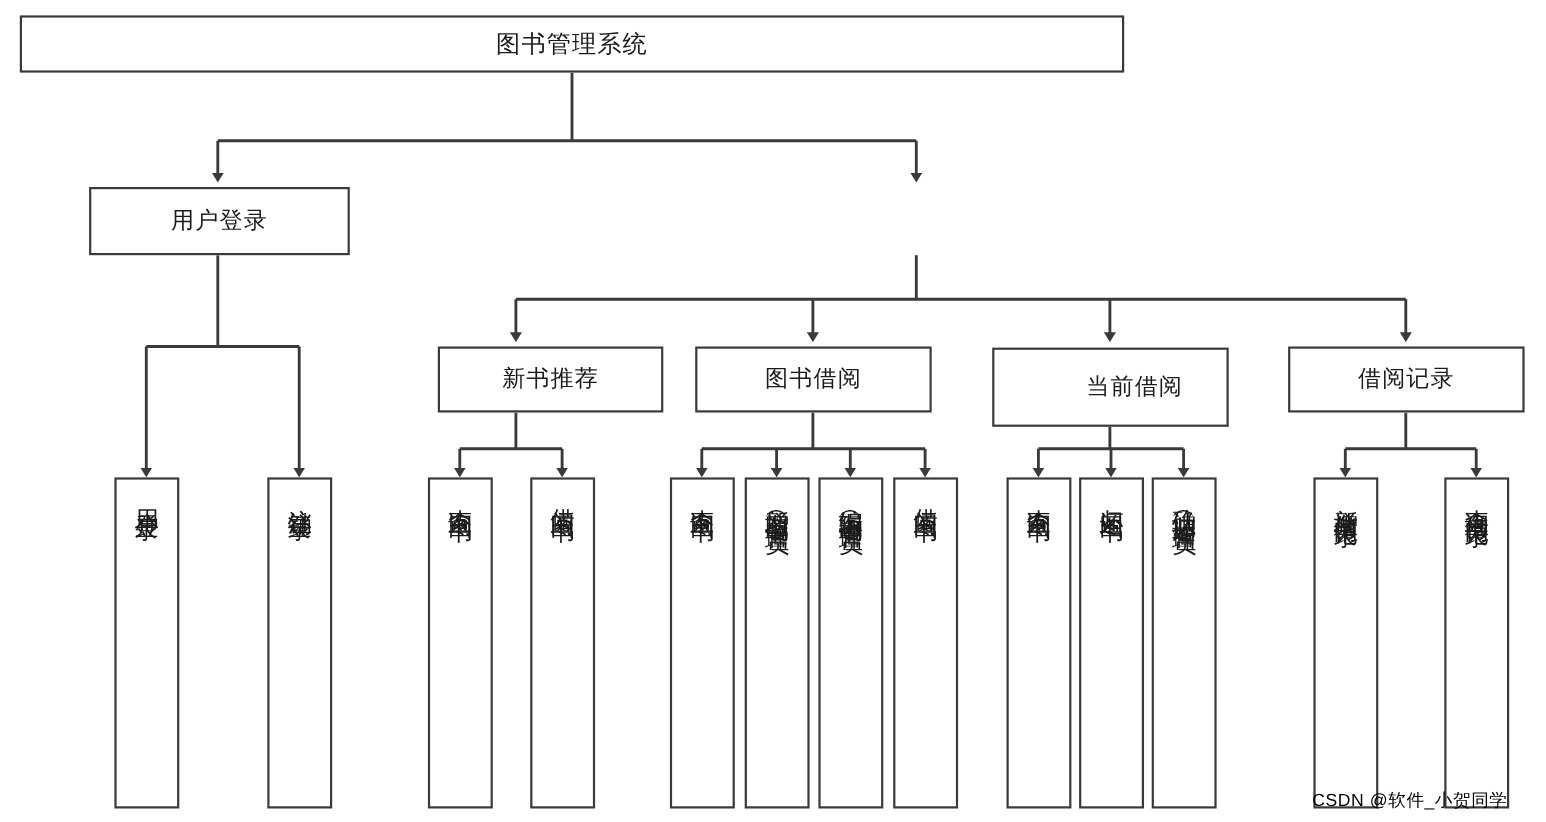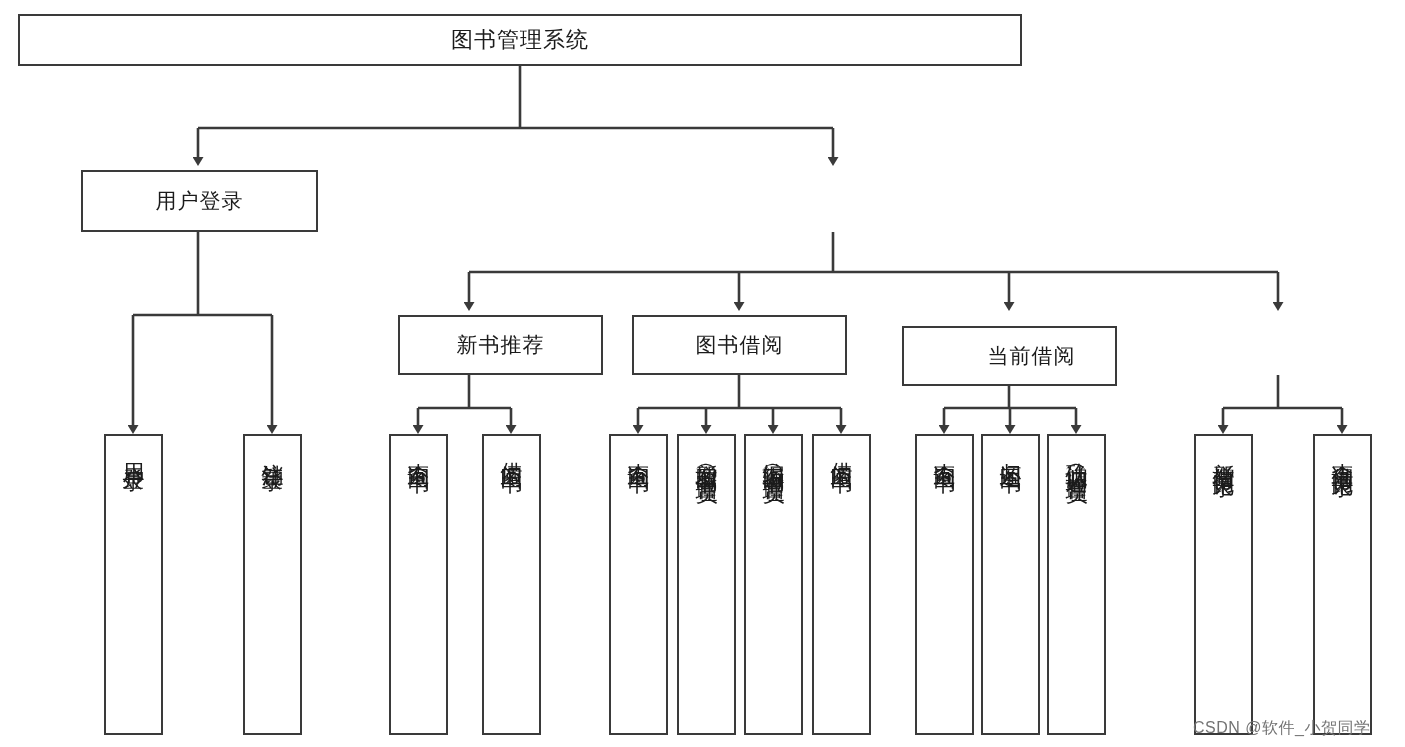--- a/index.html
+++ b/index.html
@@ -56,21 +56,21 @@
     writing-mode: vertical-rl;
     text-orientation: upright;
     font-size: 22px;
     letter-spacing: 3px;
     white-space: nowrap;
     line-height: 1;
   }
   .watermark {
     position: absolute;
     font-size: 16px;
-    color: #737373;
+    color: #000000;
     white-space: nowrap;
     letter-spacing: 0.5px;
   }
 </style>
 </head>
 <body>
 
 <div id="canvas">
 
   <svg class="wires" viewBox="0 0 1405 747" xmlns="http://www.w3.org/2000/svg">
@@ -130,22 +130,25 @@
   <div class="node h" style="left:81px; top:170px; width:237px; height:62px;">
     <span class="label">用户登录</span>
   </div>
 
   <div class="node h" style="left:362px; top:315px; width:205px; height:60px;margin-left:36px;">
     <span class="label">新书推荐</span>
   </div>
   <div class="node h" style="left:632px; top:315px; width:215px; height:60px;justify-content:center;">
     <span class="label">图书借阅</span>
   </div>
-  <div class="node h" style="left:902px; top:326px; width:215px; height:60px;padding-left:44px;">
+  <div class="node h" style="left:902px; top:316px; width:215px; height:72px;padding-left:44px;">
     <span class="label">当前借阅</span>
+  </div>
+  <div class="node h" style="left:1171px; top:315px; width:215px; height:60px;">
+    <span class="label">借阅记录</span>
   </div>
 
   <div class="node v" style="left:104px; top:434px; width:59px; height:301px;">
     <span class="label">用户登录</span>
   </div>
   <div class="node v" style="left:243px; top:434px; width:59px; height:301px;">
     <span class="label">注销登录</span>
   </div>
 
   <div class="node v" style="left:389px; top:434px; width:59px; height:301px;">

